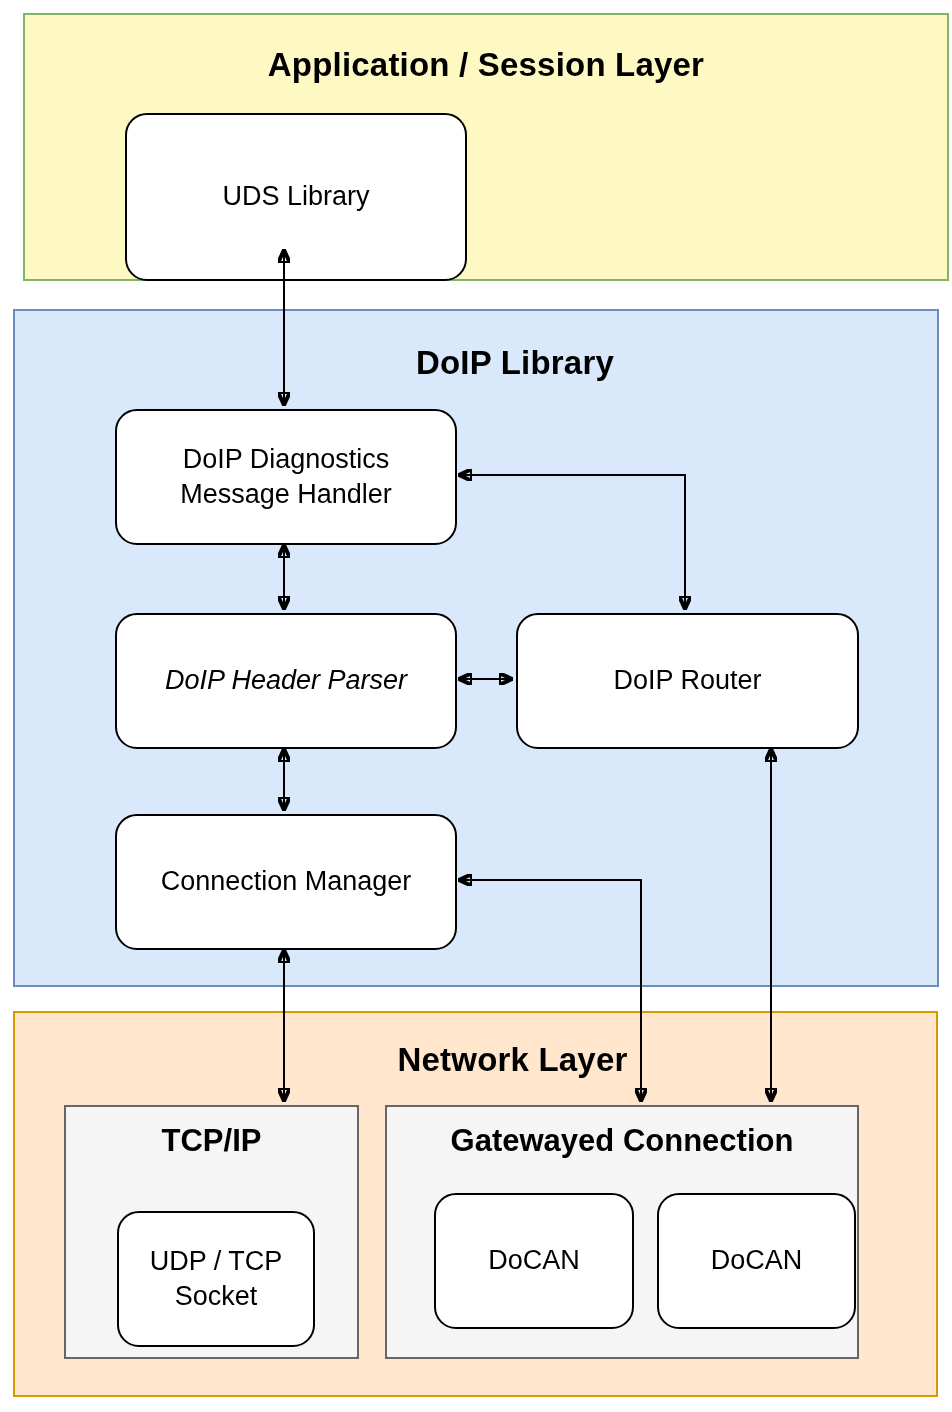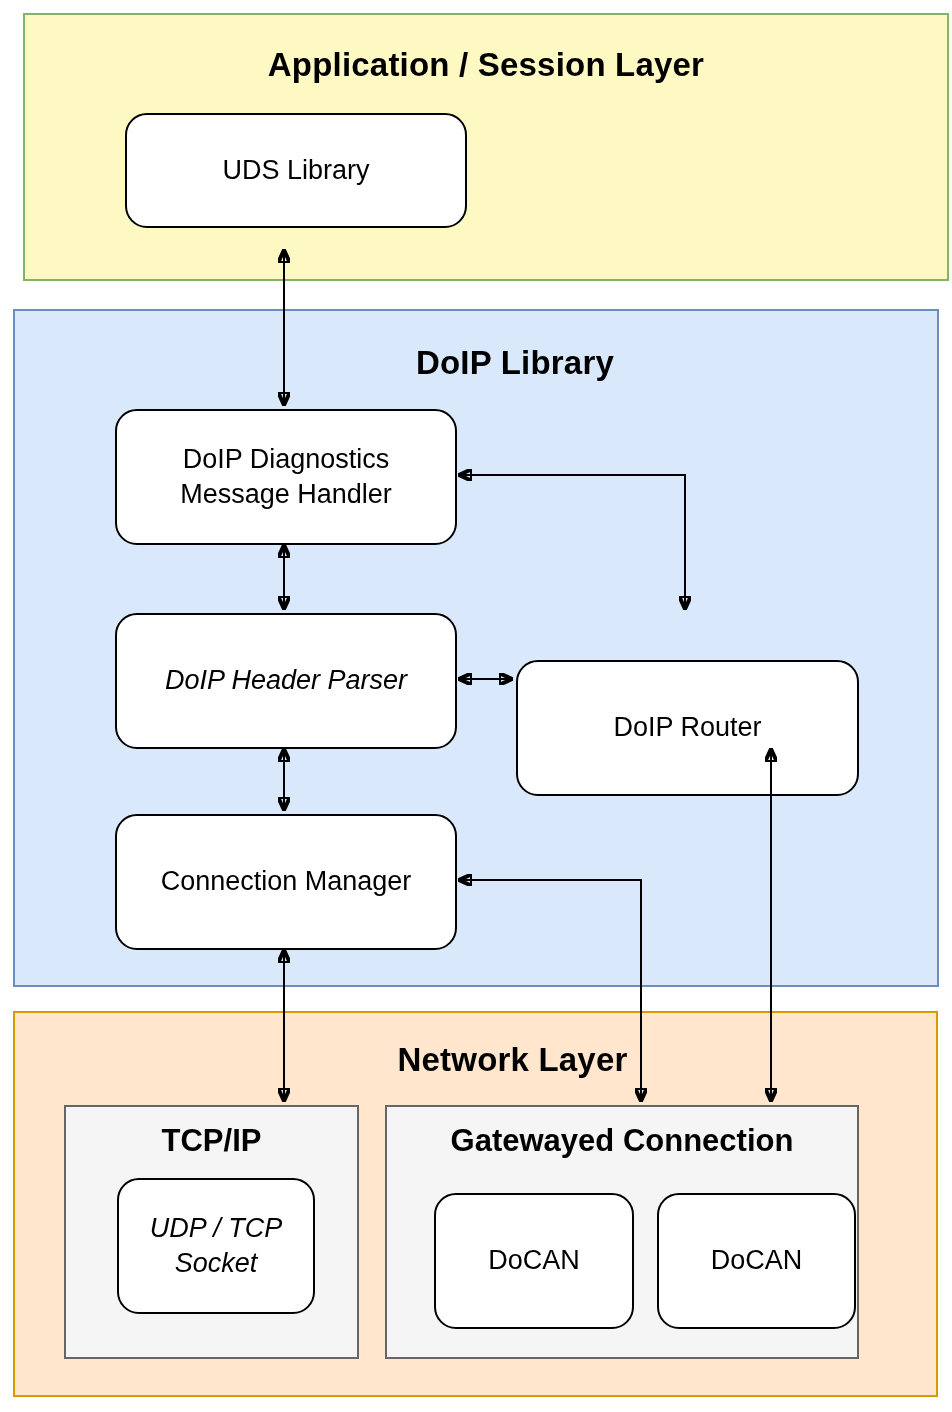--- a/index.html
+++ b/index.html
@@ -71,21 +71,21 @@
     position: absolute;
     top: 16px;
     left: 0;
     width: 100%;
     text-align: center;
     font-size: 31px;
     font-weight: 600;
     color: #000000;
   }
   
-  #node-uds          { left: 113px; top: 111px; width: 342px; height: 115px; }
+  #node-uds          { left: 113px; top: 111px; width: 342px; height: 168px; }
   
   #title-application { top: 31px; }
   #title-doip        { top: 33px; margin-left: 39px; }
   #title-network     { top: 28px; padding-left: 37px; }
   #edges-svg {
     position: absolute;
     left: 0; top: 0;
     width: 952px; height: 1412px;
     pointer-events: none;
   }
@@ -109,34 +109,34 @@
 
   <div class="layer" id="layer-doip">
     <div class="layer-title" id="title-doip">DoIP Library</div>
     <div class="node" style="left:100px; top:98px; width:342px; height:136px;">
       <span class="node-label">DoIP Diagnostics
 Message Handler</span>
     </div>
     <div class="node" style="left:100px; top:302px; width:342px; height:136px;font-style:italic;">
       <span class="node-label">DoIP Header Parser</span>
     </div>
-    <div class="node" style="left:501px; top:302px; width:343px; height:136px;margin-top:47px;">
+    <div class="node" style="left:501px; top:302px; width:343px; height:136px;">
       <span class="node-label">DoIP Router</span>
     </div>
     <div class="node" style="left:100px; top:503px; width:342px; height:136px;">
       <span class="node-label">Connection Manager</span>
     </div>
   </div>
 
   <div class="layer" id="layer-network">
     <div class="layer-title" id="title-network">Network Layer</div>
 
     <div class="group" style="left:49px; top:92px; width:295px; height:254px;">
       <div class="group-title">TCP/IP</div>
-      <div class="node" style="left:51px; top:71px; width:198px; height:136px;font-style:italic;">
+      <div class="node" style="left:51px; top:104px; width:198px; height:136px;">
         <span class="node-label">UDP / TCP
 Socket</span>
       </div>
     </div>
 
     <div class="group" style="left:370px; top:92px; width:474px; height:254px;">
       <div class="group-title">Gatewayed Connection</div>
       <div class="node" style="left:47px; top:86px; width:200px; height:136px;">
         <span class="node-label">DoCAN</span>
       </div>

